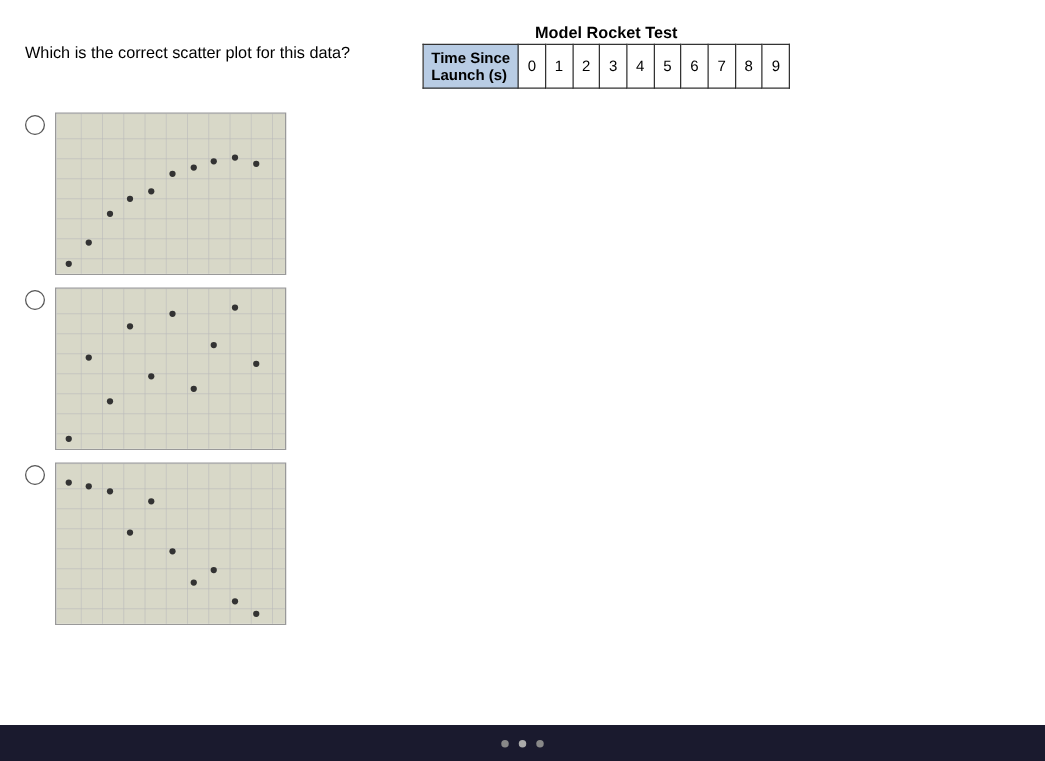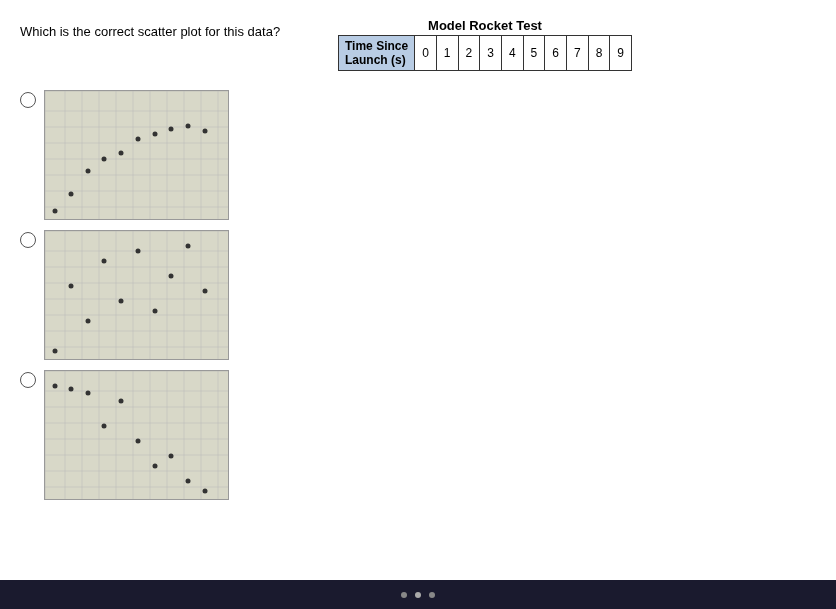--- a/index.html
+++ b/index.html
@@ -17,21 +17,21 @@
     .page {
       background: white;
       width: 836px;
       height: 580px;
       position: relative;
       padding: 20px;
     }
 
     .question-text {
       position: absolute;
-      top: 24px;
+      top: 34px;
       left: 20px;
       font-size: 13px;
       color: #000;
     }
 
     .table-container {
       position: absolute;
       top: 18px;
       left: 310px;
       margin-left: 28px;

